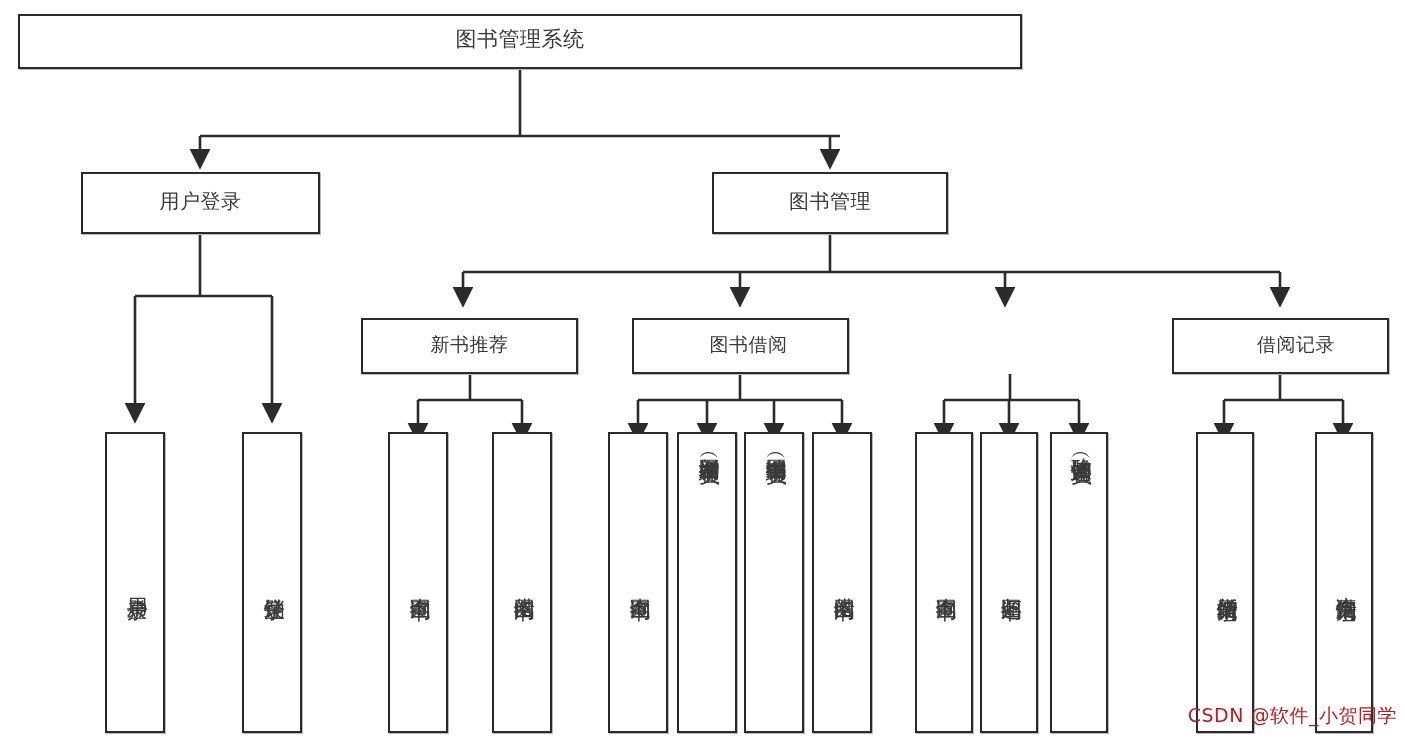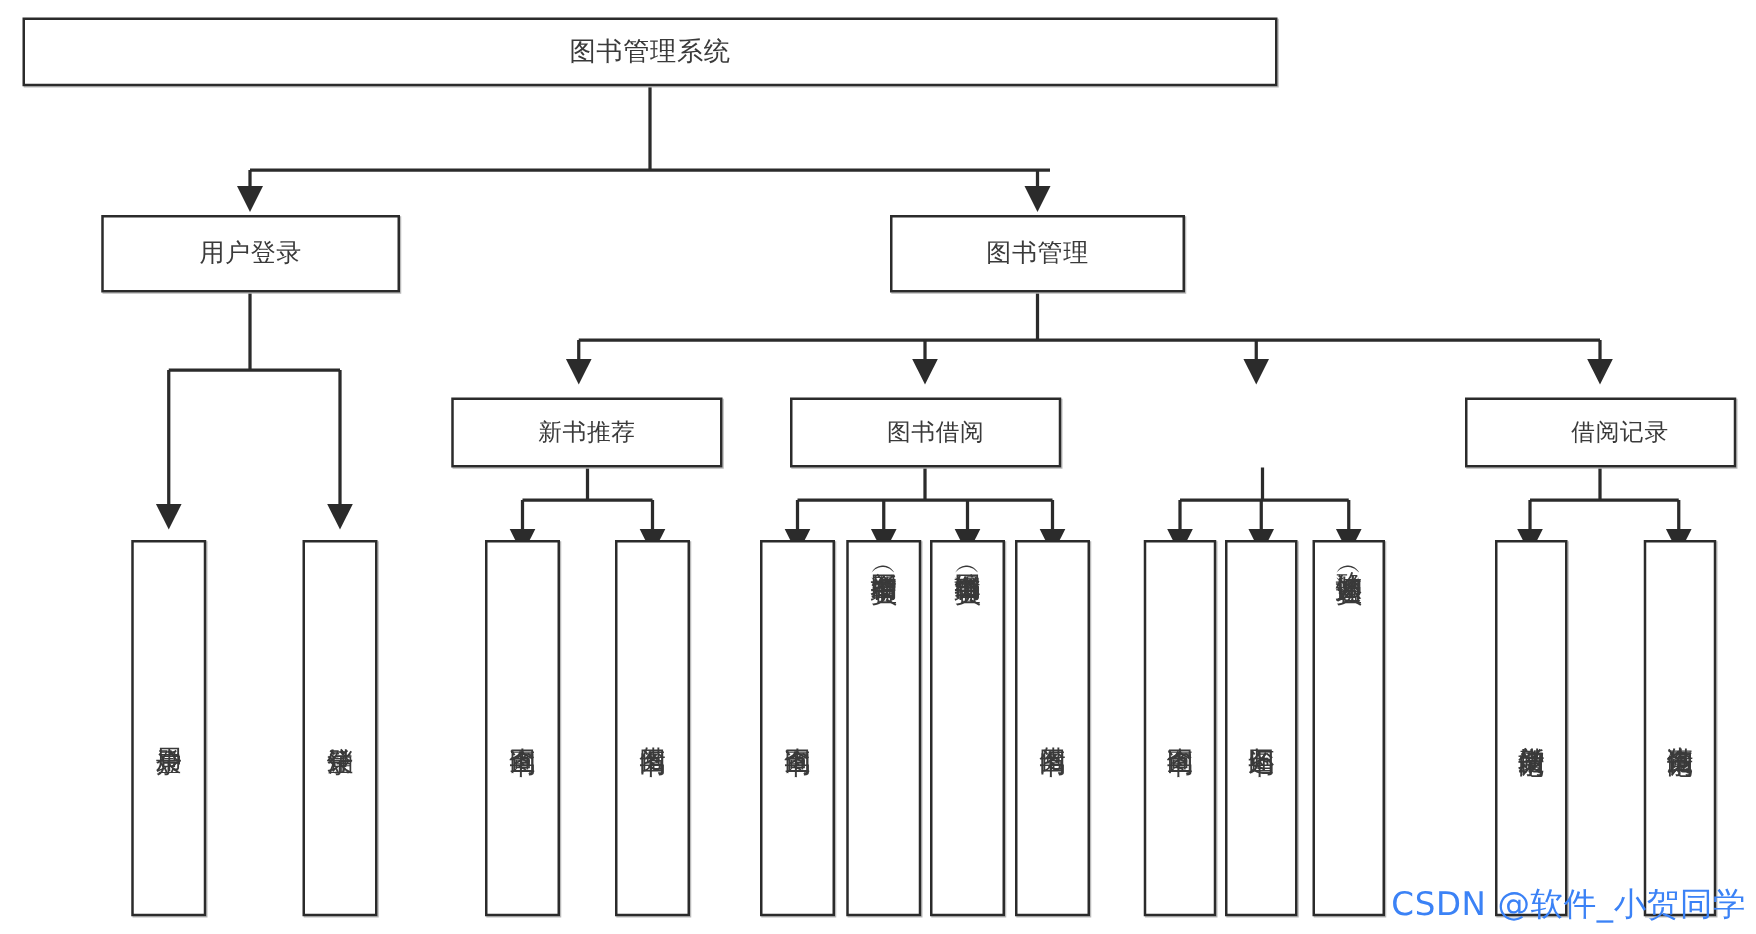--- a/index.html
+++ b/index.html
@@ -35,20 +35,21 @@
     align-items: center;
     justify-content: center;
     overflow: hidden;
   }
   .node-label {
     color: #3a3a3a;
     text-align: center;
     white-space: nowrap;
     line-height: 1.08;
     letter-spacing: 0.5px;
+    font-family: Liberation Mono, monospace;
   }
   .node-root .node-label {
     font-size: 21px;
   }
   .node-l1 .node-label {
     font-size: 20px;
   }
   .node-l2 .node-label {
     font-size: 19px;
   }
@@ -63,23 +64,23 @@
     line-height: 1.16;
     letter-spacing: 1px;
   }
   .node-leaf.leaf-center {
     align-items: center;
     padding-top: 0;
   }
   #watermark {
     position: absolute;
     right: 8px;
-    bottom: 6px;
-    font-size: 26px;
-    color: #3b82f6;
+    bottom: 18px;
+    font-size: 19px;
+    color: #b91c1c;
     white-space: nowrap;
     letter-spacing: 0.5px;
     pointer-events: none;
   }
 </style>
 </head>
 <body>
 
 <div id="canvas">
 

